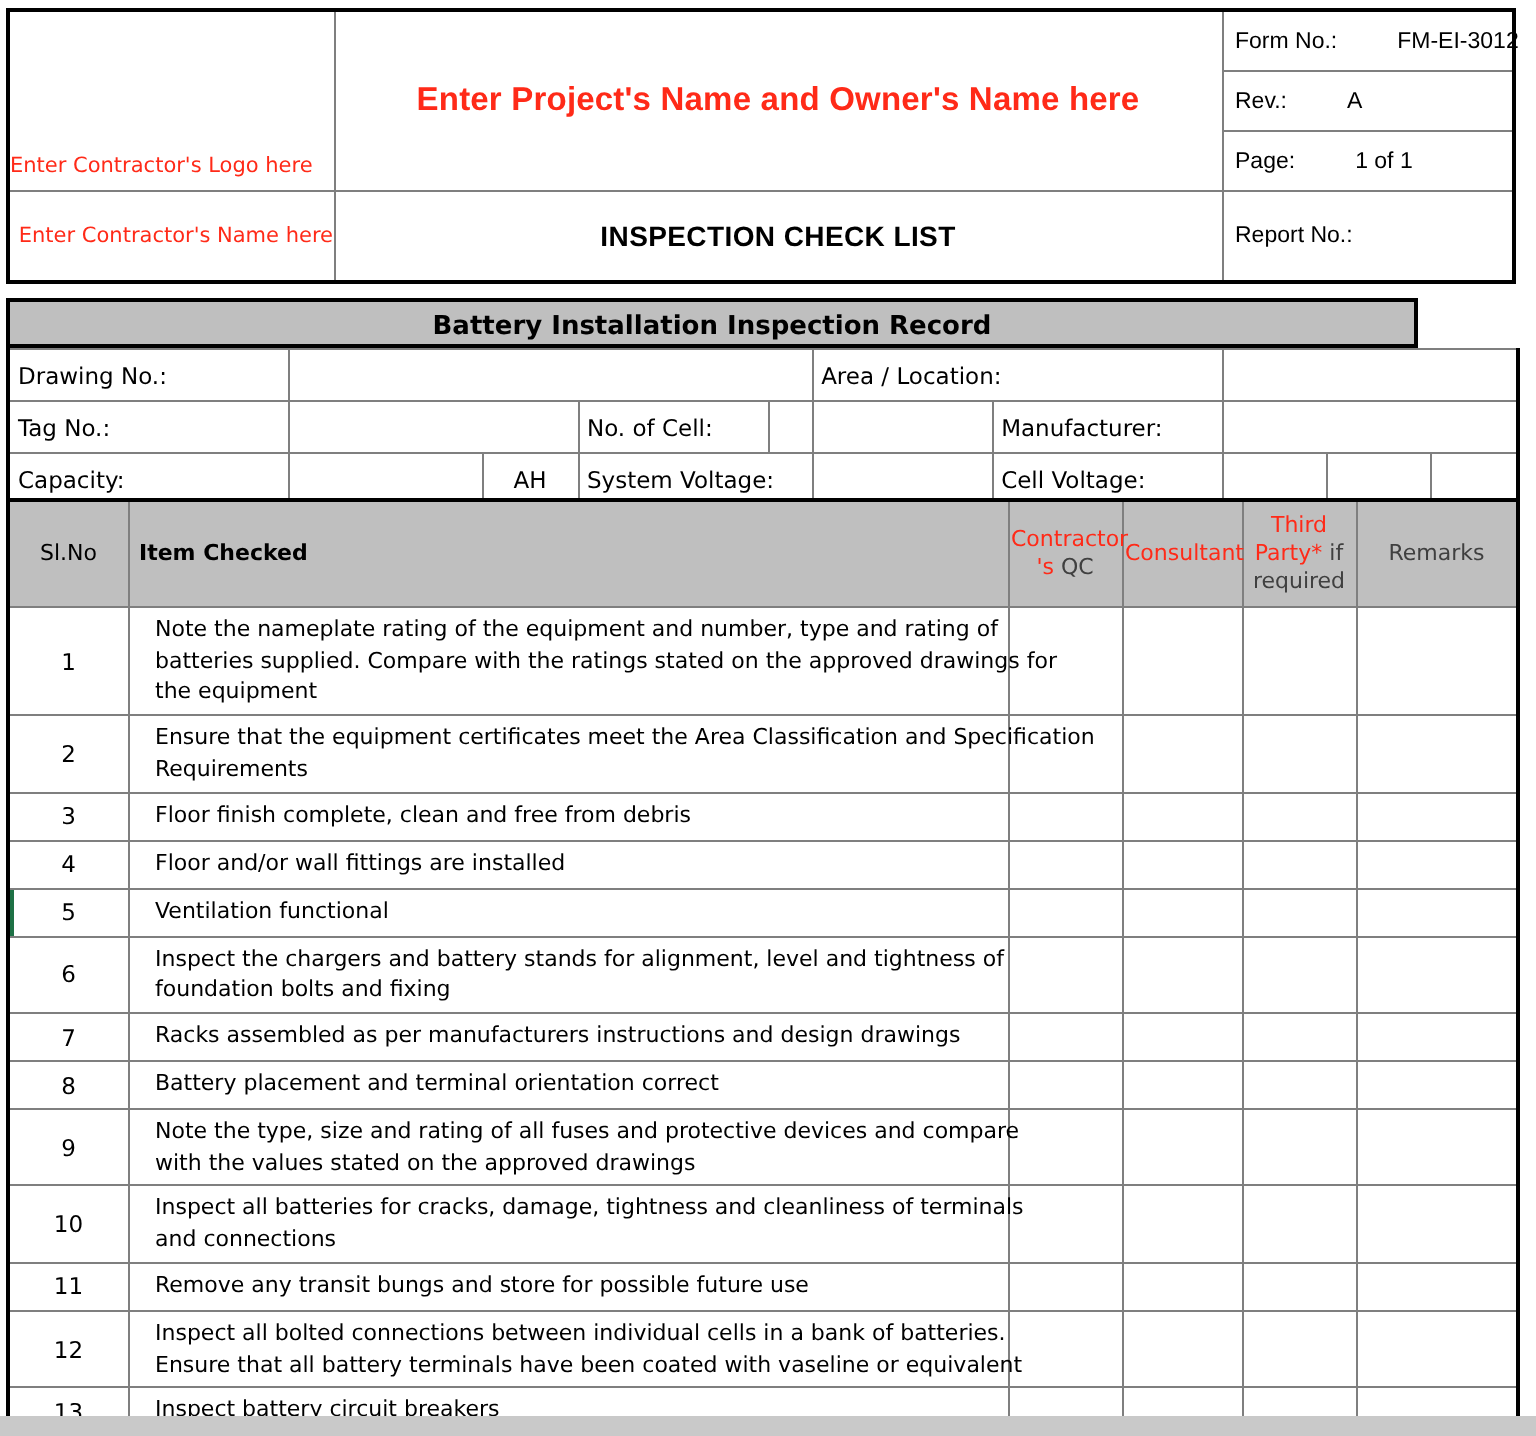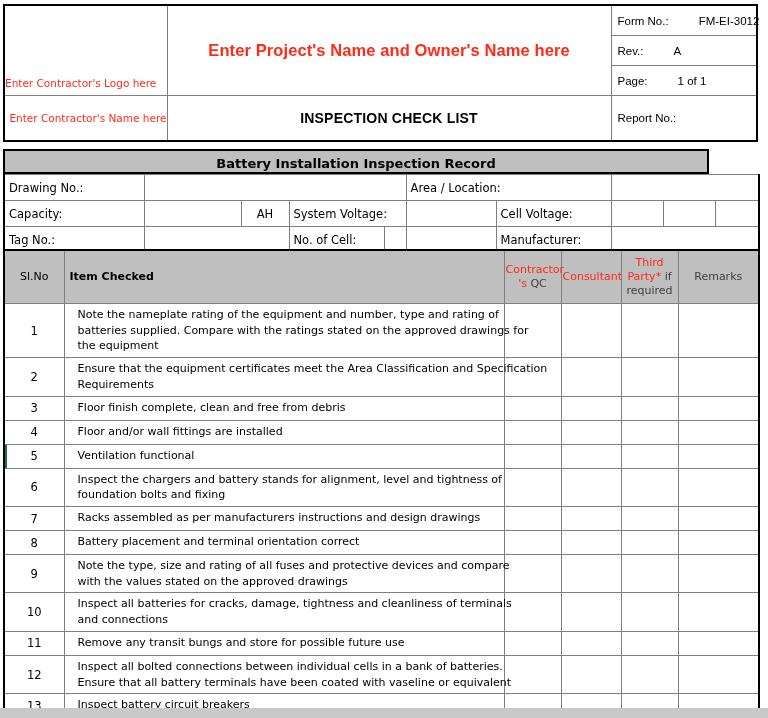--- a/index.html
+++ b/index.html
@@ -169,20 +169,41 @@
           </td>
           <td class="lbl" colspan="2">
             <span>Area / Location:</span>
           </td>
           <td colspan="3">
             <span></span>
           </td>
         </tr>
         <tr>
           <td class="lbl">
+            <span>Tag No.:</span>
+          </td>
+          <td colspan="3">
+            <span></span>
+          </td>
+          <td class="lbl">
+            <span>No. of Cell:</span>
+          </td>
+          <td></td>
+          <td>
+            <span></span>
+          </td>
+          <td class="lbl">
+            <span>Manufacturer:</span>
+          </td>
+          <td colspan="3">
+            <span></span>
+          </td>
+        </tr>
+        <tr>
+          <td class="lbl">
             <span>Capacity:</span>
           </td>
           <td colspan="2">
             <span></span>
           </td>
           <td class="unit">
             <span>AH</span>
           </td>
           <td class="lbl" colspan="2">
             <span>System Voltage:</span>
@@ -191,41 +212,20 @@
             <span></span>
           </td>
           <td class="lbl">
             <span>Cell Voltage:</span>
           </td>
           <td>
             <span></span>
           </td>
           <td></td>
           <td></td>
-        </tr>
-        <tr>
-          <td class="lbl">
-            <span>Tag No.:</span>
-          </td>
-          <td colspan="3">
-            <span></span>
-          </td>
-          <td class="lbl">
-            <span>No. of Cell:</span>
-          </td>
-          <td></td>
-          <td>
-            <span></span>
-          </td>
-          <td class="lbl">
-            <span>Manufacturer:</span>
-          </td>
-          <td colspan="3">
-            <span></span>
-          </td>
         </tr>
       </tbody>
     </table>
   </div>
 
   <div class="cl-wrap">
     <table class="cl">
       <colgroup>
         <col style="width:60px">
           <col style="width:440px">

